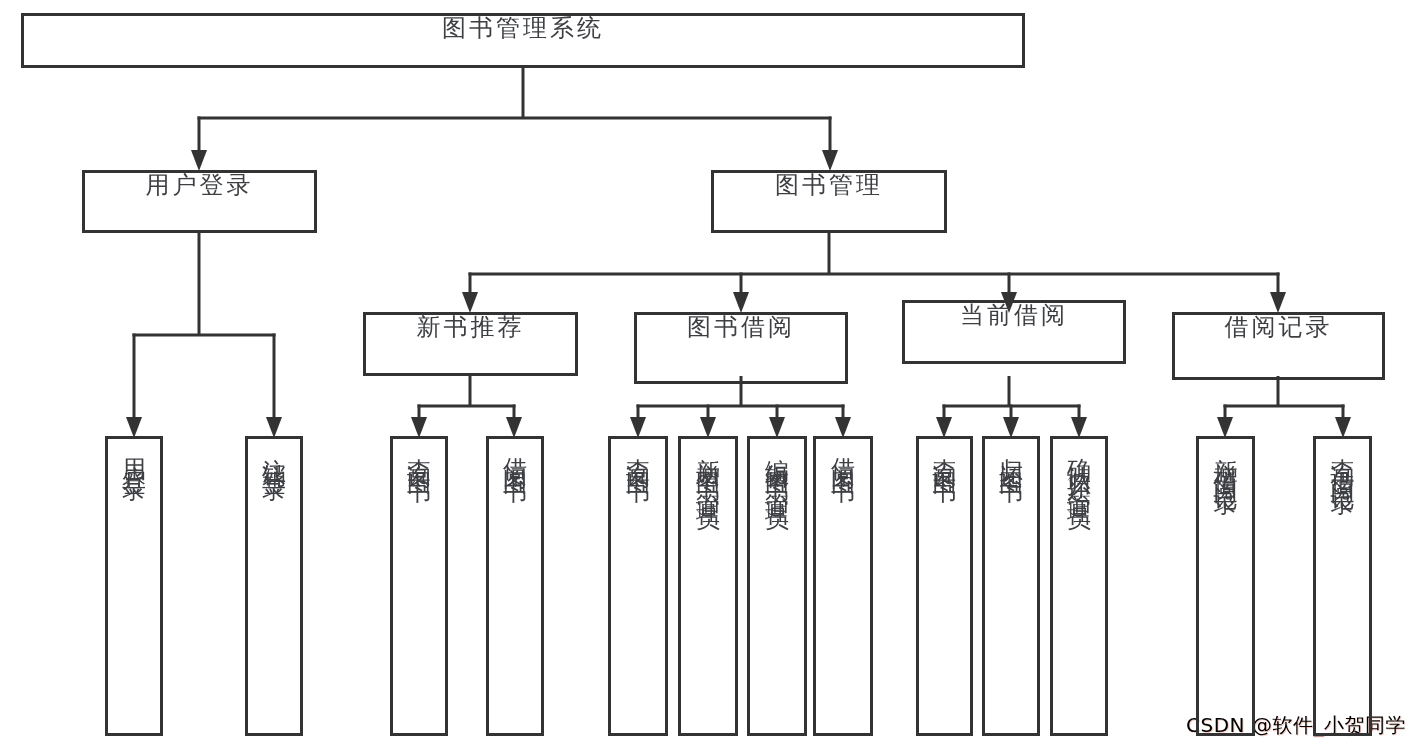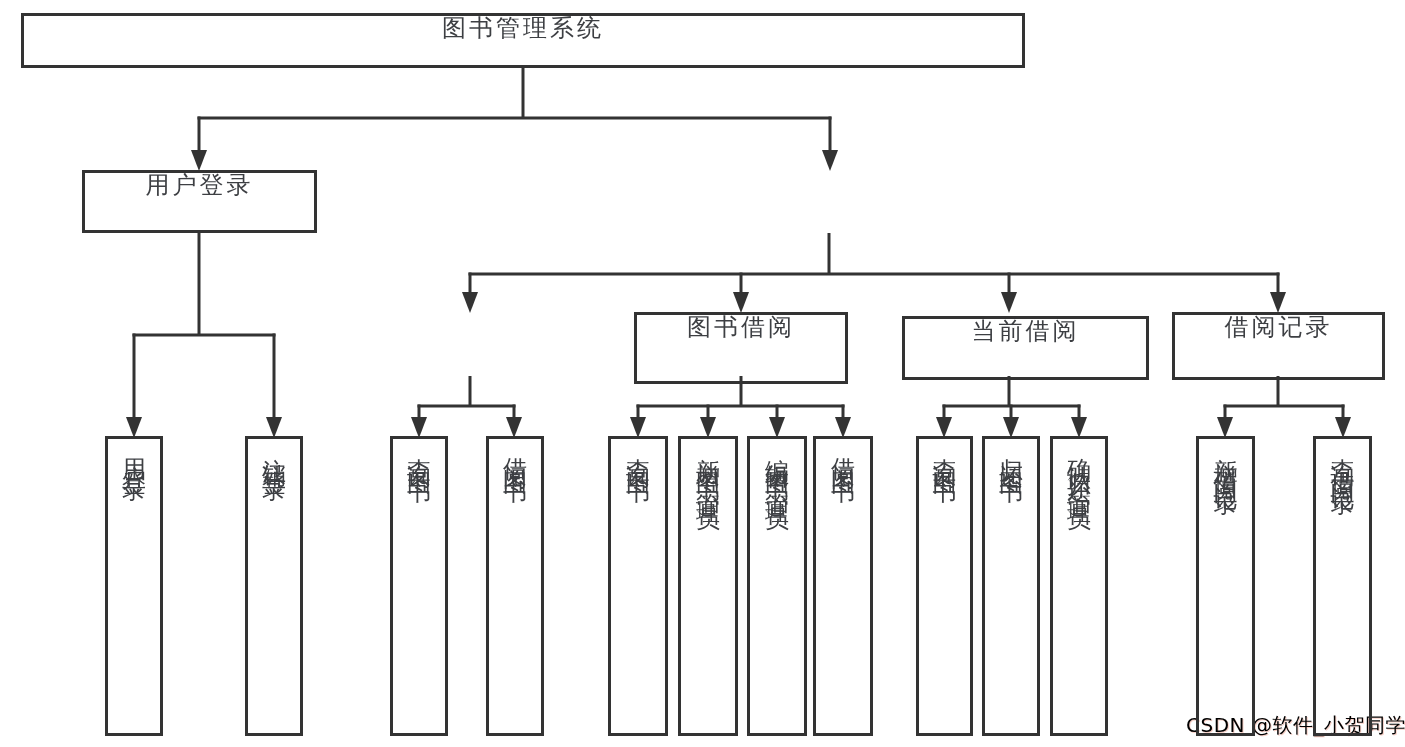--- a/index.html
+++ b/index.html
@@ -133,25 +133,31 @@
     </g>
   </svg>
 
   <div class="box h" style="left:21px; top:13px; width:1004px; height:55px">
     <span>图书管理系统</span>
   </div>
 
   <div class="box h" style="left:82px; top:170px; width:235px; height:63px">
     <span>用户登录</span>
   </div>
-
+  <div class="box h" style="left:711px; top:170px; width:236px; height:63px">
+    <span>图书管理</span>
+  </div>
+
+  <div class="box h" style="left:363px; top:312px; width:215px; height:64px">
+    <span>新书推荐</span>
+  </div>
   <div class="box h" style="left:634px; top:312px; width:214px; height:72px">
     <span>图书借阅</span>
   </div>
-  <div class="box h" style="left:902px; top:316px; width:247px; height:64px">
+  <div class="box h" style="left:902px; top:300px; width:224px; height:64px">
     <span>当前借阅</span>
   </div>
   <div class="box h" style="left:1172px; top:312px; width:213px; height:68px">
     <span>借阅记录</span>
   </div>
 
   <div class="box leaf" style="left:105px; top:436px; width:58px; height:300px">
     <span>用户登录</span>
   </div>
   <div class="box leaf" style="left:245px; top:436px; width:58px; height:300px">

